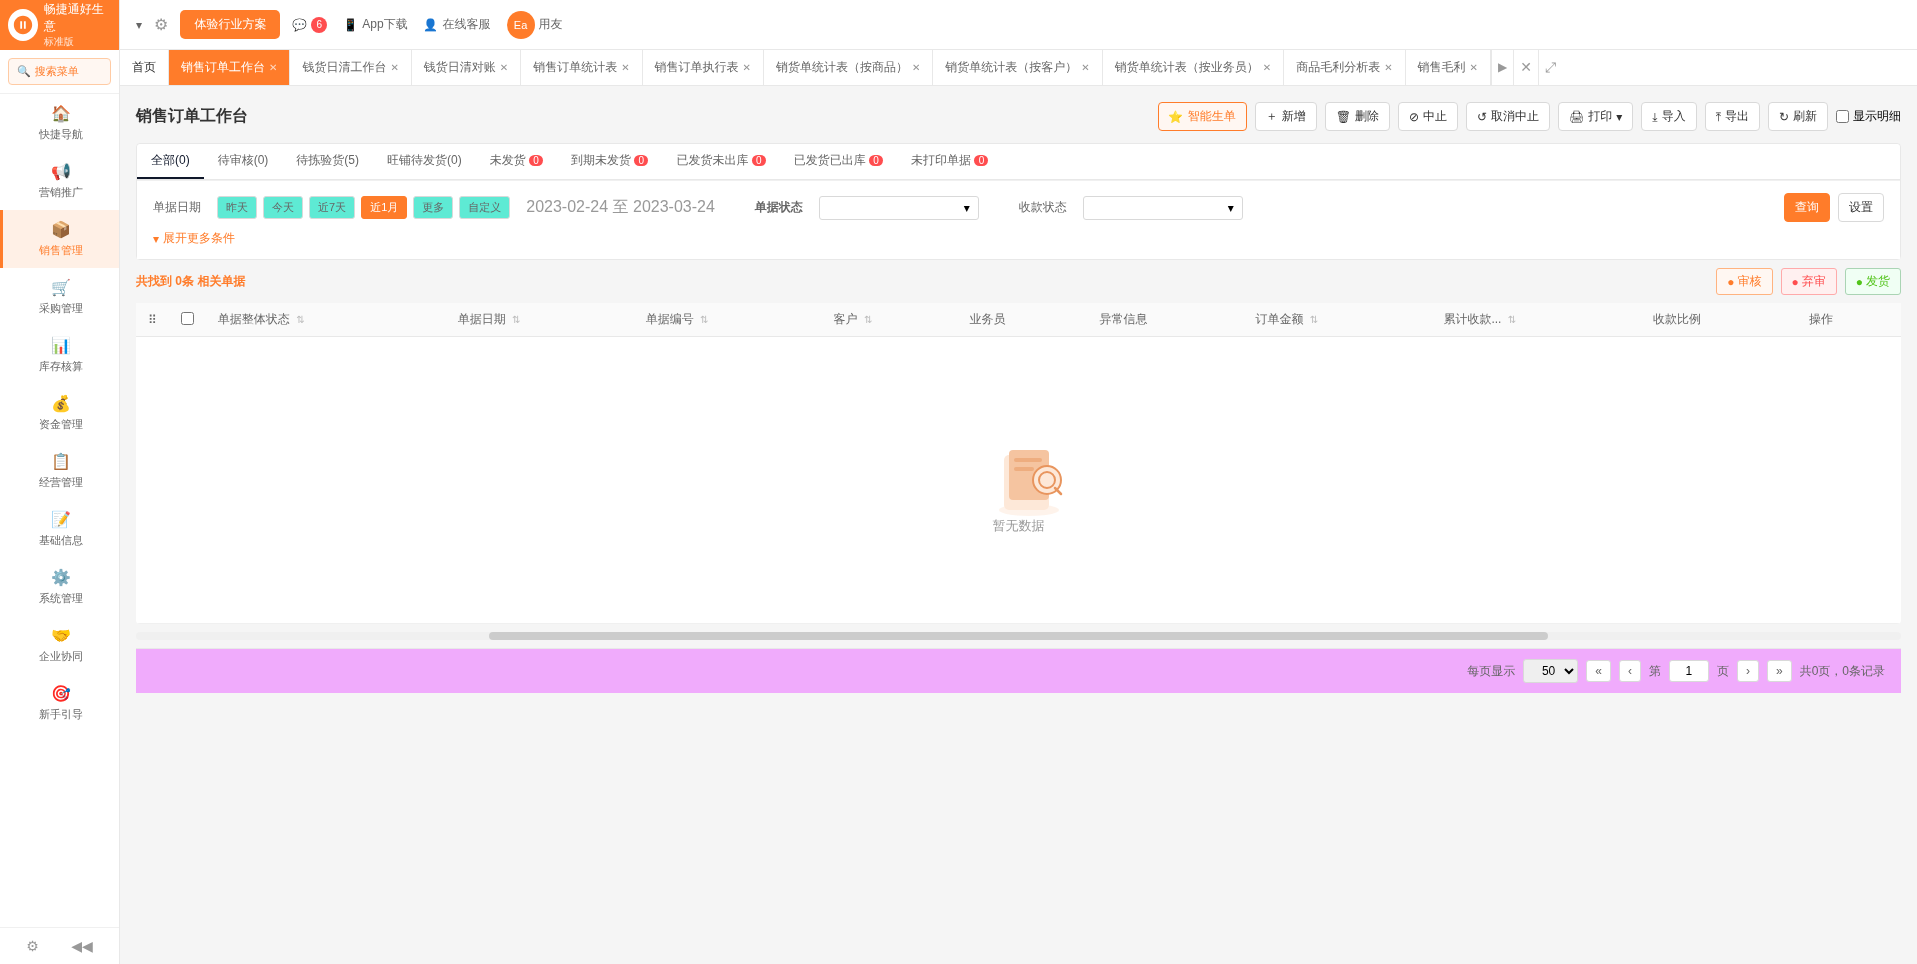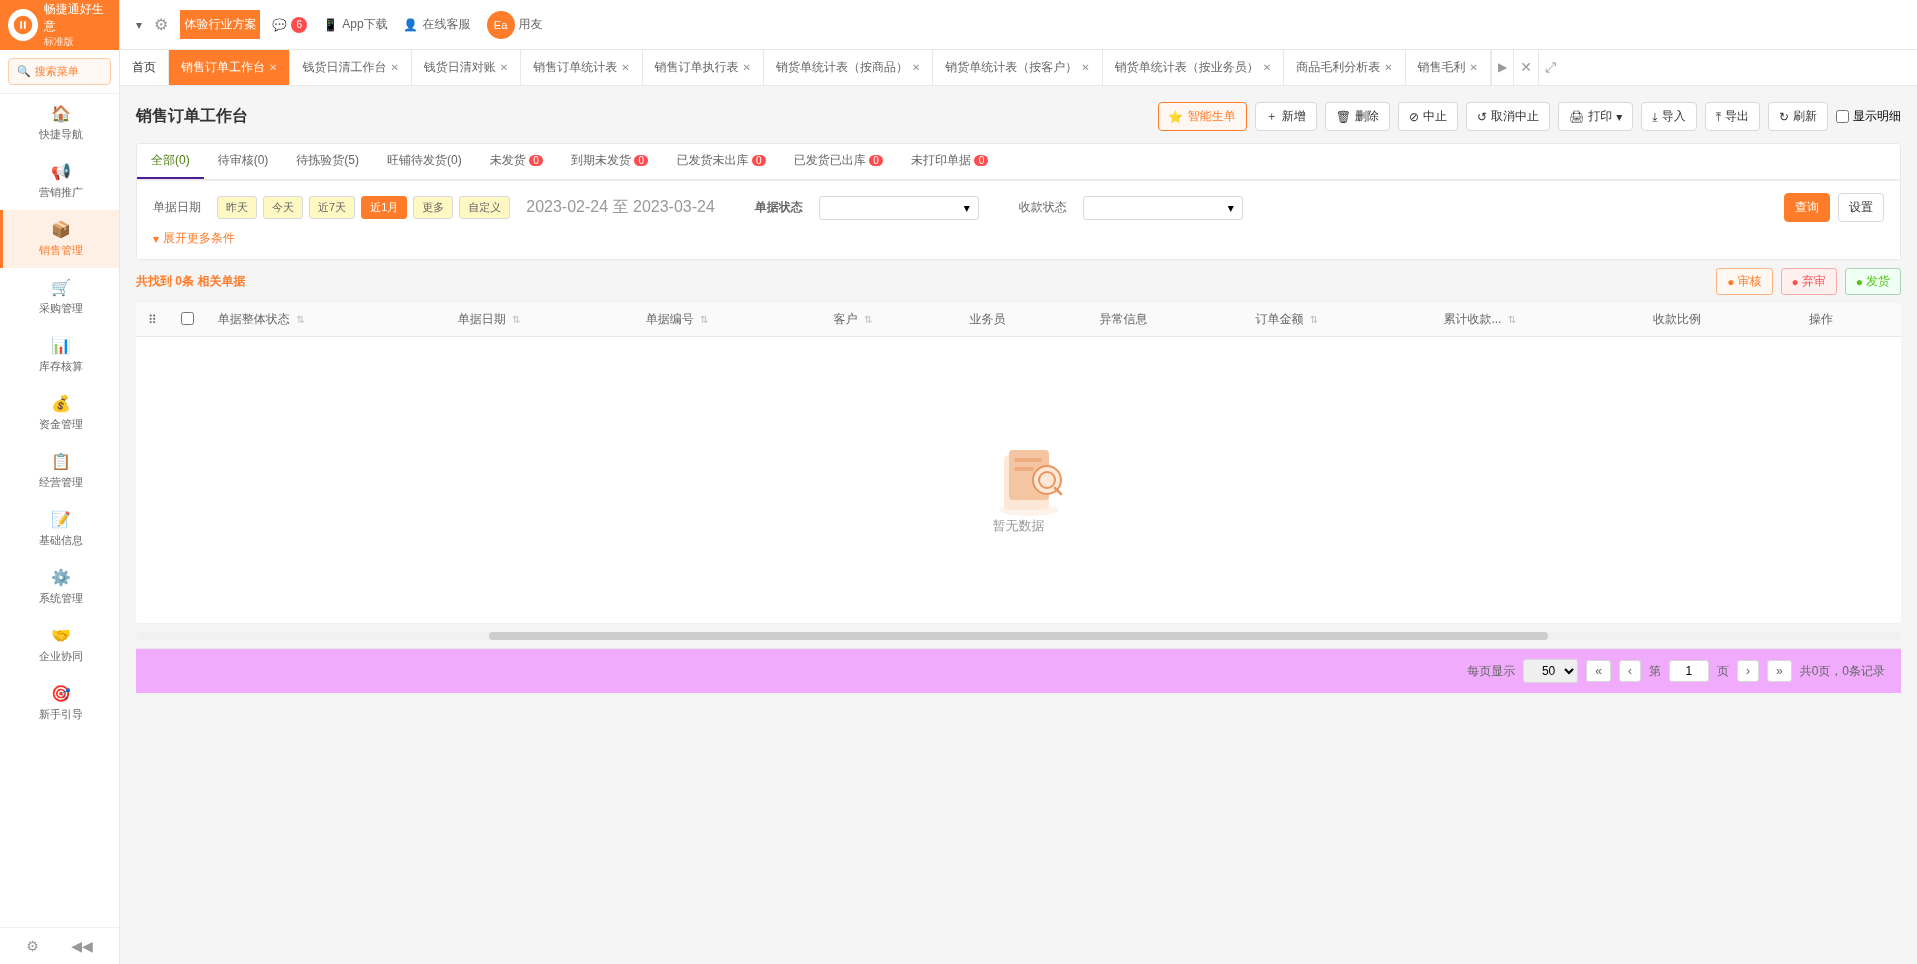--- a/index.html
+++ b/index.html
@@ -20,21 +20,21 @@
     .sidebar-bottom-btn { background: none; border: none; cursor: pointer; color: #999; font-size: 14px; }
 
     
     .main { flex: 1; display: flex; flex-direction: column; overflow: hidden; }
 
     
     .topbar { height: 50px; background: #fff; border-bottom: 1px solid #e8e8e8; display: flex; align-items: center; padding: 0 16px; gap: 12px; }
     .topbar-title { font-size: 13px; color: #333; font-weight: 500; flex: 1; }
     .topbar-dropdown { display: flex; align-items: center; gap: 4px; font-size: 12px; color: #666; cursor: pointer; }
     .topbar-gear { color: #999; font-size: 16px; cursor: pointer; }
-    .topbar-trial-btn { background: #ff7c2a; color: #fff; border: none; border-radius: 0; padding: 6px 4px; font-size: 12px; cursor: pointer; }
+    .topbar-trial-btn { background: #ff7c2a; color: #fff; border: none; border-radius: 5px; padding: 6px 14px; font-size: 12px; cursor: pointer; }
     .topbar-right { display: flex; align-items: center; gap: 16px; }
     .topbar-right-item { display: flex; align-items: center; gap: 4px; font-size: 12px; color: #666; cursor: pointer; }
     .badge { background: #ff4d4f; color: #fff; border-radius: 10px; padding: 0 5px; font-size: 10px; min-width: 16px; height: 16px; display: inline-flex; align-items: center; justify-content: center; }
     .user-avatar { width: 28px; height: 28px; border-radius: 50%; background: #ff7c2a; color: #fff; display: flex; align-items: center; justify-content: center; font-size: 11px; }
 
     
     .tabs-bar { background: #fff; border-bottom: 1px solid #e8e8e8; display: flex; align-items: flex-end; overflow: hidden; height: 36px; }
     .tab { display: flex; align-items: center; gap: 4px; padding: 0 12px; height: 36px; font-size: 12px; cursor: pointer; border-right: 1px solid #e8e8e8; white-space: nowrap; color: #666; flex-shrink: 0; }
     .tab.home { background: #fff; color: #333; }
     .tab.active { background: #ff7c2a; color: #fff; }
@@ -51,29 +51,29 @@
     .page-header { display: flex; align-items: center; justify-content: space-between; margin-bottom: 12px; }
     .page-title { font-size: 16px; font-weight: bold; color: #333; }
     .page-actions { display: flex; align-items: center; gap: 8px; }
     .btn { display: inline-flex; align-items: center; gap: 4px; padding: 5px 10px; border-radius: 4px; font-size: 12px; cursor: pointer; border: 1px solid #d9d9d9; background: #fff; color: #333; }
     .btn-primary { background: #ff7c2a; color: #fff; border-color: #ff7c2a; }
     .btn-smart { background: #fff7f2; border: 1px solid #ff7c2a; color: #ff7c2a; }
 
     
     .sub-tabs { display: flex; gap: 0; border-bottom: 1px solid #e8e8e8; background: #fff; border-radius: 4px 4px 0 0; overflow: hidden; margin-bottom: 0; }
     .sub-tab { padding: 8px 14px; font-size: 12px; cursor: pointer; color: #666; border-bottom: 2px solid transparent; white-space: nowrap; }
-    .sub-tab.active { color: #4d7c0f; border-bottom: 2px solid #4c1d95; }
+    .sub-tab.active { color: #0f172a; border-bottom: 2px solid #0f172a; }
     .sub-tab .count-badge { background: #ff4d4f; color: #fff; border-radius: 10px; padding: 0 4px; font-size: 10px; min-width: 14px; display: inline-block; text-align: center; }
 
     
     .filter-area { background: #fff; padding: 12px 16px; border-top: 1px solid #f0f0f0; }
     .filter-row { display: flex; align-items: center; gap: 16px; flex-wrap: wrap; }
     .filter-label { color: #666; font-size: 12px; flex-shrink: 0; }
     .filter-date-btns { display: flex; gap: 6px; align-items: center; }
-    .date-btn { padding: 3px 8px; border: 1px solid #d9d9d9; border-radius: 3px; font-size: 11px; cursor: pointer; background: #fef9c3; color: #666; }
+    .date-btn { padding: 3px 8px; border: 1px solid #d9d9d9; border-radius: 3px; font-size: 11px; cursor: pointer; background: #5eead4; color: #666; }
     .date-btn.active { background: #ff7c2a; color: #fff; border-color: #ff7c2a; }
     .date-range { font-size: 16px; color: #999; }
     .filter-select { border: 1px solid #d9d9d9; border-radius: 3px; padding: 4px 8px; font-size: 12px; min-width: 120px; background: #fff; cursor: pointer; display: flex; align-items: center; justify-content: space-between; }
     .expand-btn { color: #ff7c2a; font-size: 12px; cursor: pointer; display: flex; align-items: center; gap: 4px; margin-top: 8px; }
 
     
     .action-row { display: flex; align-items: center; justify-content: space-between; padding: 8px 0; }
     .record-count { color: #666; font-size: 12px; }
     .record-count span { color: #ff7c2a; font-weight: bold; }
     .action-btns { display: flex; gap: 8px; }

